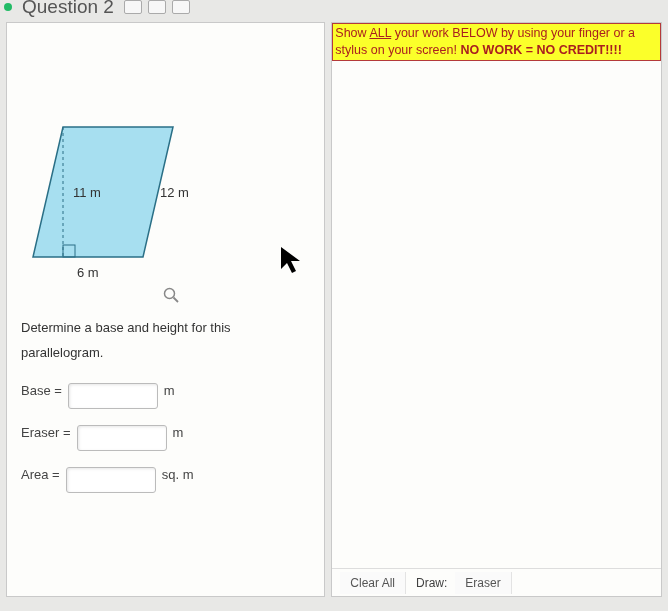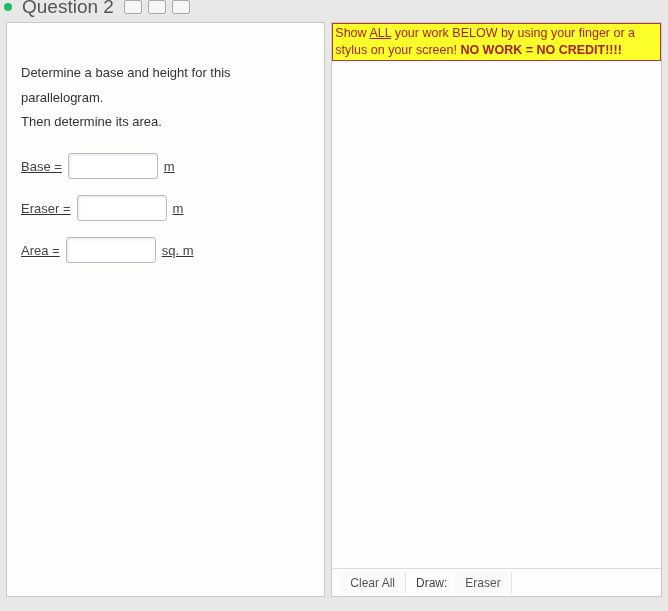--- a/index.html
+++ b/index.html
@@ -68,24 +68,23 @@
     margin-top: 24px;
     line-height: 1.9;
     color:#333;
     font-size:13px;
   }
   .answer-block {
     margin-top: 18px;
   }
   .ans-row {
     display:flex;
-    align-items:center;
+    align-items:flex-start;
     margin-bottom: 16px;
     font-size:13px;
-    text-decoration:underline;
   }
   .ans-row label { color:#444; }
   .ans-row input {
     width: 90px;
     height: 26px;
     border: 1px solid #bbb;
     border-radius: 3px;
     margin: 0 6px 0 6px;
     box-shadow: inset 1px 1px 3px rgba(0,0,0,0.1);
     background:#fff;
@@ -134,24 +133,47 @@
   <span class="dot"></span>
   <span class="q-label">Question 2</span>
   <span class="mini-btn"></span>
   <span class="mini-btn"></span>
   <span class="mini-btn"></span>
 </div>
 
 <div class="main-row">
 
   <div class="panel left-panel">
+    <div class="figure-area">
+
+      <svg class="parallelogram-svg" width="180" height="180">
+        <polygon points="38,10 148,10 118,140 8,140" fill="#a7dff0" stroke="#2a6f86" stroke-width="1.5"></polygon>
+        <line x1="38" y1="10" x2="38" y2="140" stroke="#2a6f86" stroke-width="1" stroke-dasharray="3,3"></line>
+        <rect x="38" y="128" width="12" height="12" fill="none" stroke="#2a6f86" stroke-width="1"></rect>
+        <text x="48" y="80" font-size="13" fill="#333">11 m</text>
+        <text x="135" y="80" font-size="13" fill="#333">12 m</text>
+        <text x="52" y="160" font-size="13" fill="#333">6 m</text>
+      </svg>
+
+      <span class="zoom-icon">
+        <svg width="16" height="16" viewBox="0 0 16 16">
+            <circle cx="6.5" cy="6.5" r="5" fill="none" stroke="#888" stroke-width="1.5"></circle>
+            <line x1="10.5" y1="10.5" x2="15" y2="15" stroke="#888" stroke-width="1.8"></line>
+          </svg>
+      </span>
+
+      <span class="cursor">
+        <svg width="26" height="30" viewBox="0 0 26 30">
+            <polygon points="2,2 2,24 8,18 13,28 17,26 12,16 21,16" fill="#000"></polygon>
+          </svg>
+      </span>
+    </div>
 
     <div class="instructions">
       <div>Determine a base and height for this parallelogram.</div>
-      <div>Then determine its area.</div>
     </div>
 
     <div class="answer-block">
       <div class="ans-row">
         <label>Base =</label>
         <input type="text" style="">
         <span class="unit">m</span>
       </div>
       <div class="ans-row">
         <label>Eraser =</label>

